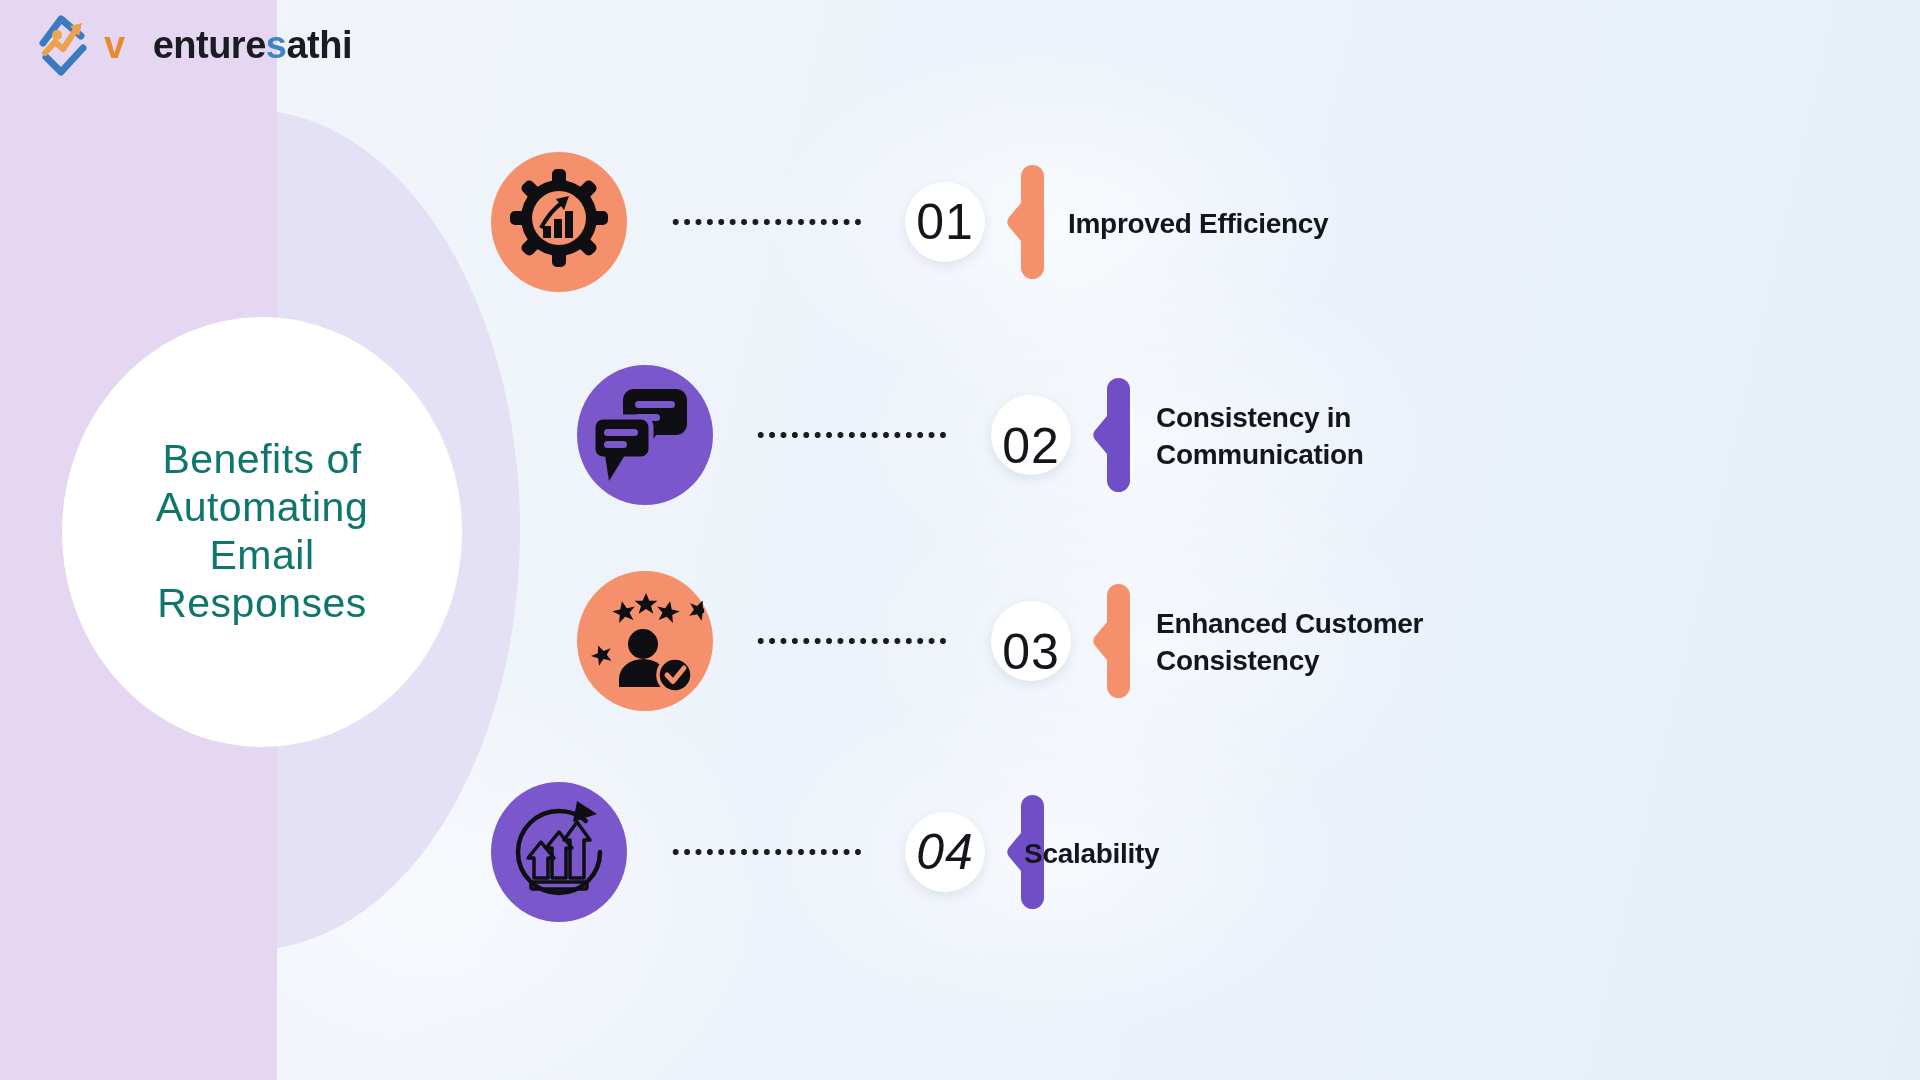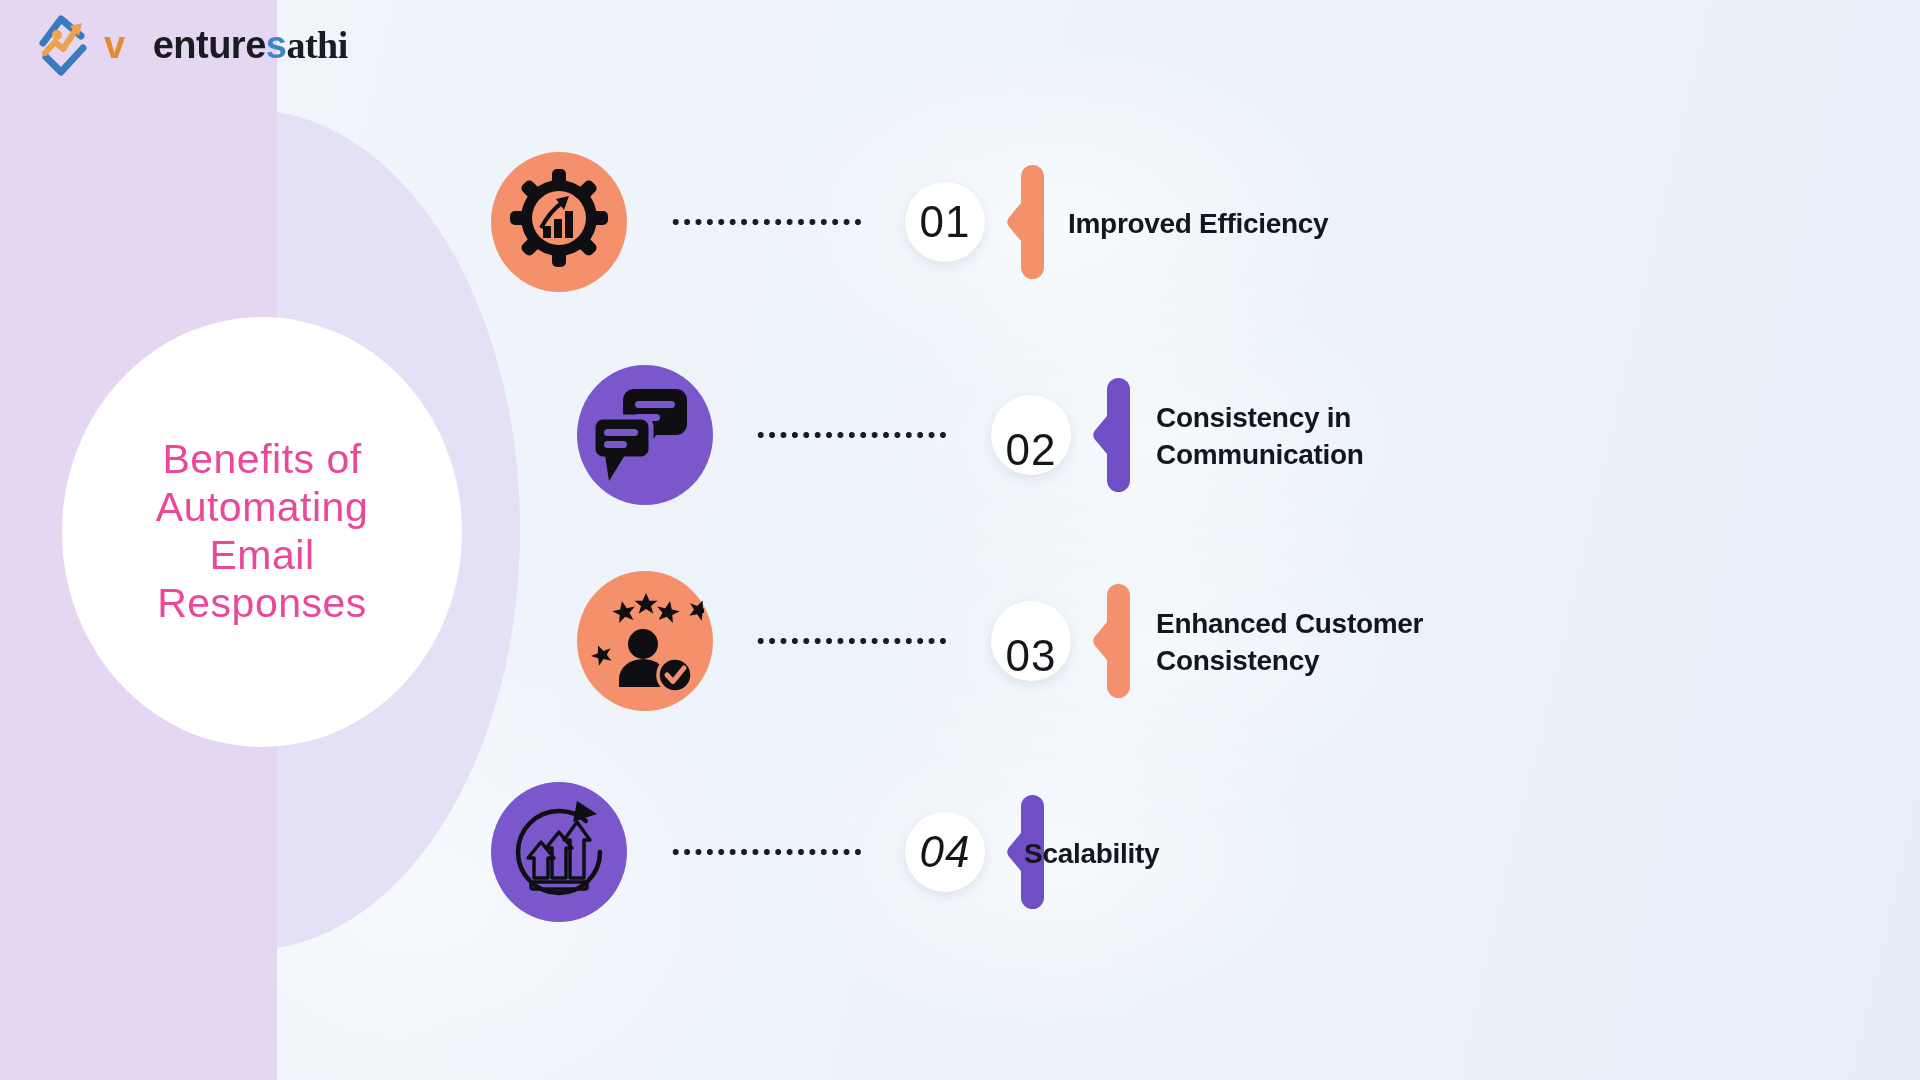--- a/index.html
+++ b/index.html
@@ -10,35 +10,35 @@
       radial-gradient(420px 260px at 1150px 440px, rgba(255,255,255,.55), rgba(255,255,255,0) 70%),
       radial-gradient(420px 260px at 1150px 645px, rgba(255,255,255,.55), rgba(255,255,255,0) 70%),
       radial-gradient(420px 260px at 1060px 855px, rgba(255,255,255,.6), rgba(255,255,255,0) 70%),
       radial-gradient(500px 380px at 430px 900px, rgba(255,255,255,.5), rgba(255,255,255,0) 70%),
       linear-gradient(103deg,#F3F6FB 0%,#EDF3FA 45%,#E6EFF8 100%);}
   
   .bg-ellipse{position:absolute;left:-20px;top:110px;width:540px;height:840px;border-radius:50%;background:#E4E0F5;}
   .side-band{position:absolute;left:0;top:0;width:277px;height:1080px;background:#E5D7F1;}
   .title-circle{position:absolute;left:62px;top:317px;width:400px;height:430px;border-radius:50%;background:#FFFFFF;
     display:flex;align-items:center;justify-content:center;text-align:center;}
-  .title-circle .title-text{font-size:41px;font-weight:500;color:#ec4899;line-height:1.17;letter-spacing:.5px;white-space:pre-line;}
+  .title-circle .title-text{font-size:41px;font-weight:500;color:#0f766e;line-height:1.17;letter-spacing:.5px;white-space:pre-line;}
   
   .logo{position:absolute;left:36px;top:12px;display:flex;align-items:center;gap:16px;}
   .logo svg{display:block;}
   .wordmark{font-size:38px;font-weight:700;letter-spacing:-.5px;line-height:1;}
   
   .blob{position:absolute;width:136px;height:140px;border-radius:50%;display:flex;align-items:center;justify-content:center;}
   .blob.orange{background:#F4916C;}
   .blob.purple{background:#7A58CB;}
   .dots{position:absolute;width:195px;height:12px;
     background-image:radial-gradient(circle,#1A1A22 2.7px,rgba(0,0,0,0) 3.3px);
     background-size:11.4px 12px;background-position:left center;}
   .numcircle{position:absolute;width:80px;height:80px;border-radius:50%;background:#FFFFFF;
     box-shadow:0 4px 12px rgba(130,140,185,.20);display:flex;align-items:center;justify-content:center;
-    font-size:44px;font-weight:500;color:#15151C;letter-spacing:1px;}
+    font-size:50px;font-weight:500;color:#15151C;letter-spacing:1px;}
   .bracket{position:absolute;width:38px;height:114px;}
   .row-title{position:absolute;transform:translateY(-50%);font-size:28px;font-weight:700;color:#15151D;
     line-height:1.32;letter-spacing:-.3px;white-space:pre-line;}
   
   .r1 .blob{left:491px;top:152px;}  .r1 .dots{left:670px;top:216px;}
   .r1 .numcircle{left:905px;top:182px;} .r1 .bracket{left:1006px;top:165px;}
   .r1 .row-title{left:1068px;top:224px;}
   
   .r2 .blob{left:577px;top:365px;}  .r2 .dots{left:755px;top:429px;}
   .r2 .numcircle{left:991px;top:395px;align-items:flex-end;} .r2 .bracket{left:1092px;top:378px;}
@@ -71,21 +71,21 @@
 
   <div class="logo">
     <svg width="52" height="66" viewBox="0 0 50 66">
       <path d="M6 31 L24 7 L44 24" fill="none" stroke="#3A7BC0" stroke-width="7" stroke-linecap="round" stroke-linejoin="round"></path>
       <path d="M9 45 L24 60 L46 36" fill="none" stroke="#3A7BC0" stroke-width="7" stroke-linecap="round" stroke-linejoin="round"></path>
       <path d="M8 41 L18 30 L26 37 L38 19" fill="none" stroke="#EDA14D" stroke-width="6" stroke-linecap="round" stroke-linejoin="round"></path>
       <polygon points="33,14 45,11 42,24" fill="#EDA14D"></polygon>
       <circle cx="20" cy="23" r="5" fill="#F0A84F"></circle>
     </svg>
     <div class="wordmark">
-      <span style="color: rgb(231, 138, 46);">v</span><span style="color: rgb(27, 27, 35); margin-left: 28px;">enture</span><span style="color: rgb(60, 134, 200);">s</span><span style="color: rgb(27, 27, 35); font-family: Liberation Serif, serif;">athi</span>
+      <span style="color: rgb(231, 138, 46);">v</span><span style="color: rgb(27, 27, 35); margin-left: 28px;">enture</span><span style="color: rgb(60, 134, 200);">s</span><span style="color: rgb(27, 27, 35);">athi</span>
     </div>
   </div>
 
   <div class="row r1">
     <div class="blob orange">
       <svg width="116" height="116" viewBox="0 0 116 116">
         <g fill="#0E0E13">
           <g>
             <rect x="51" y="5" width="14" height="20" rx="5" transform="rotate(0 58 54)"></rect>
             <rect x="51" y="5" width="14" height="20" rx="5" transform="rotate(45 58 54)"></rect>

